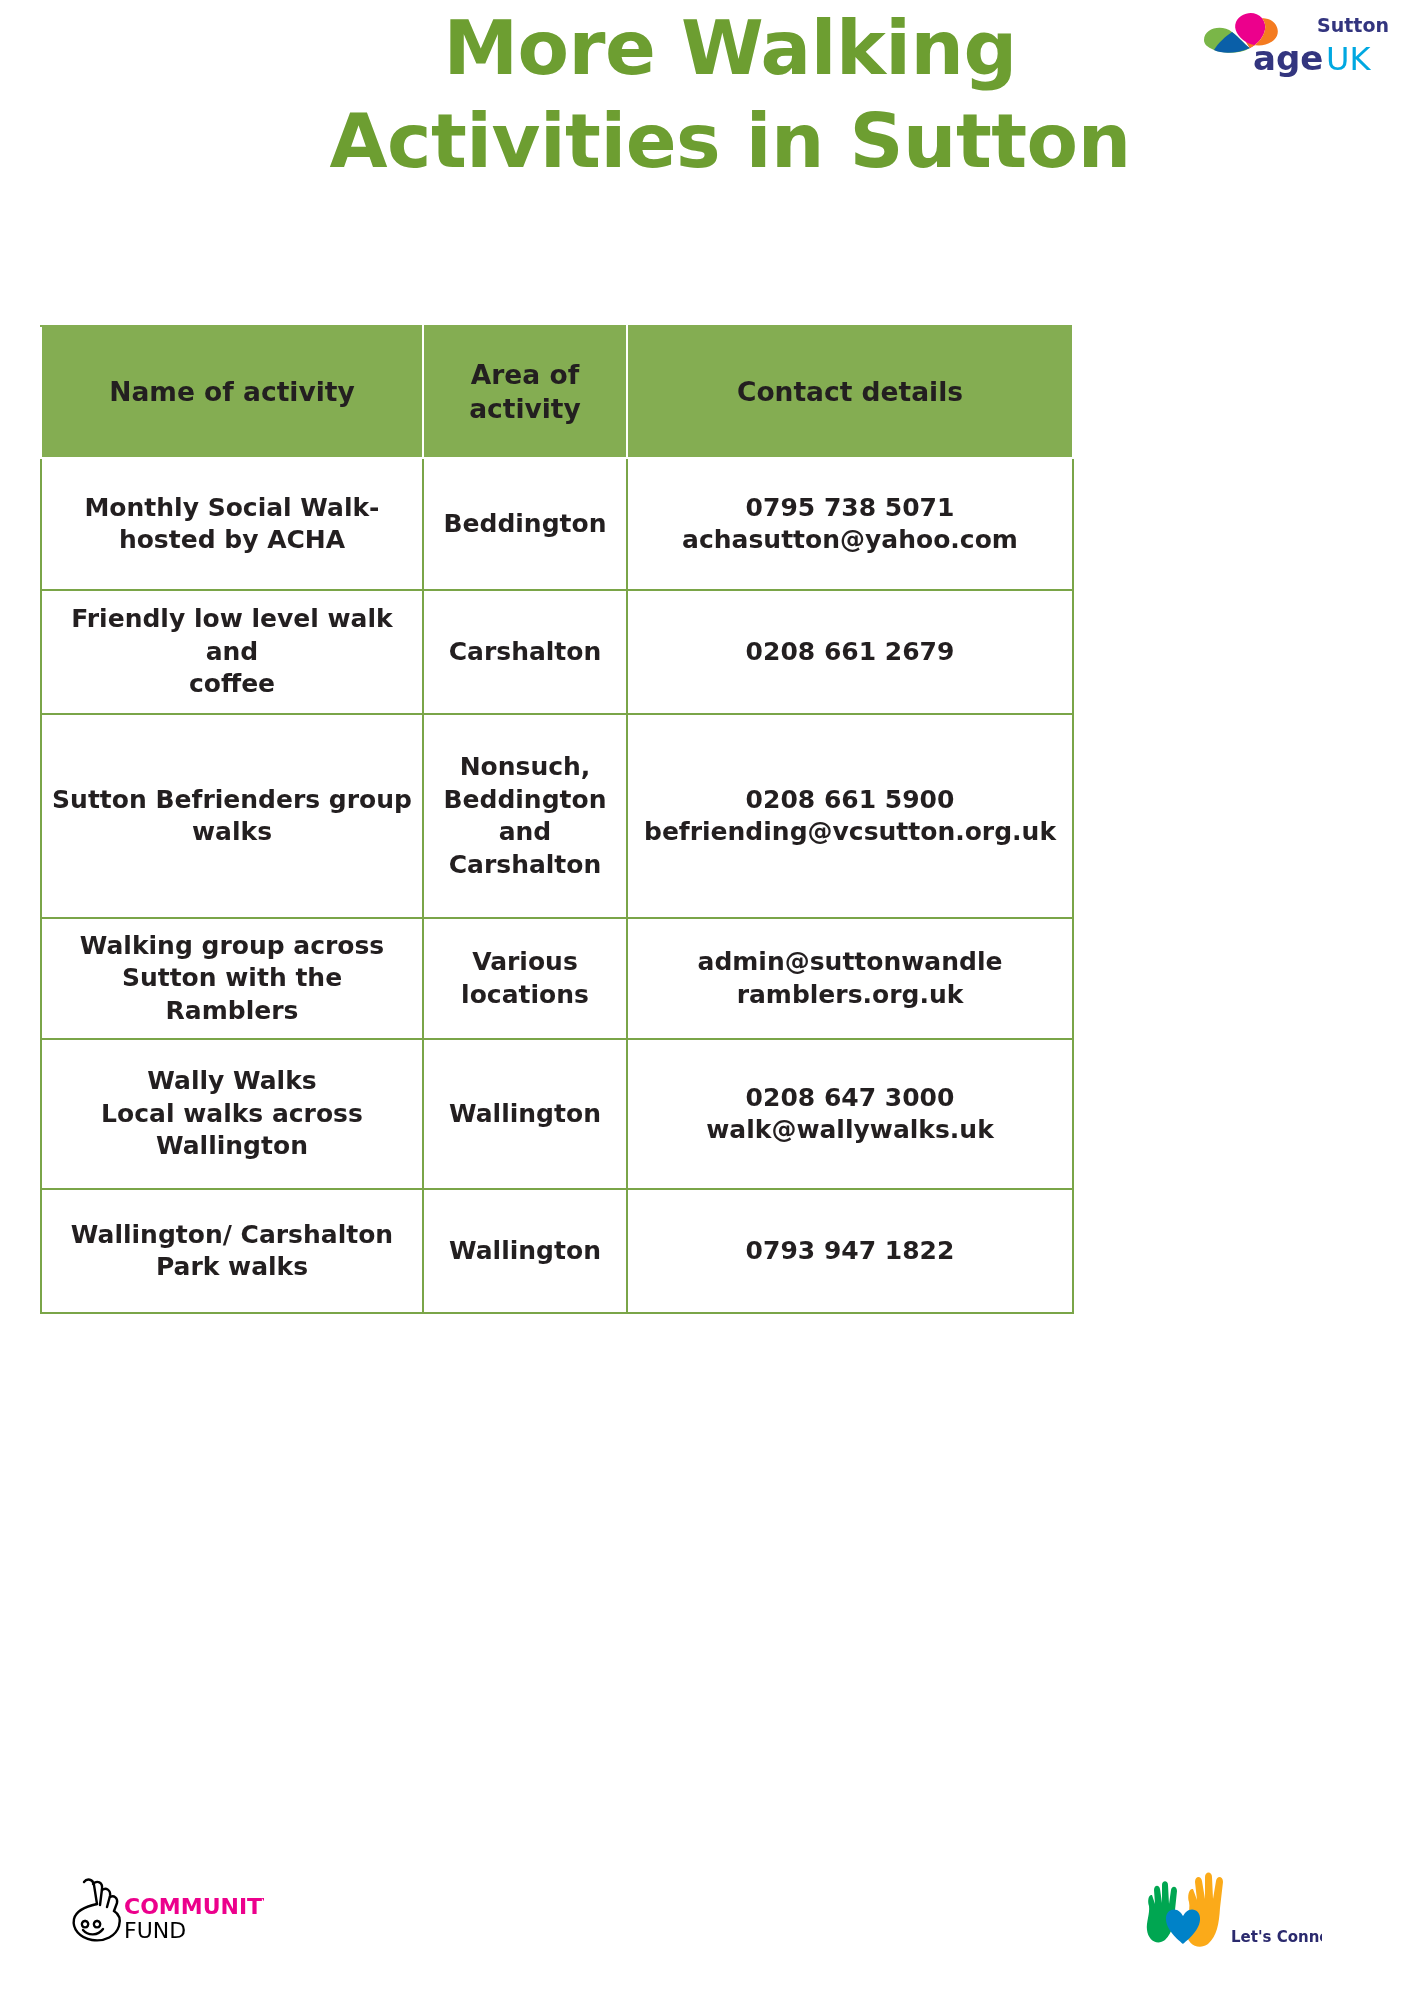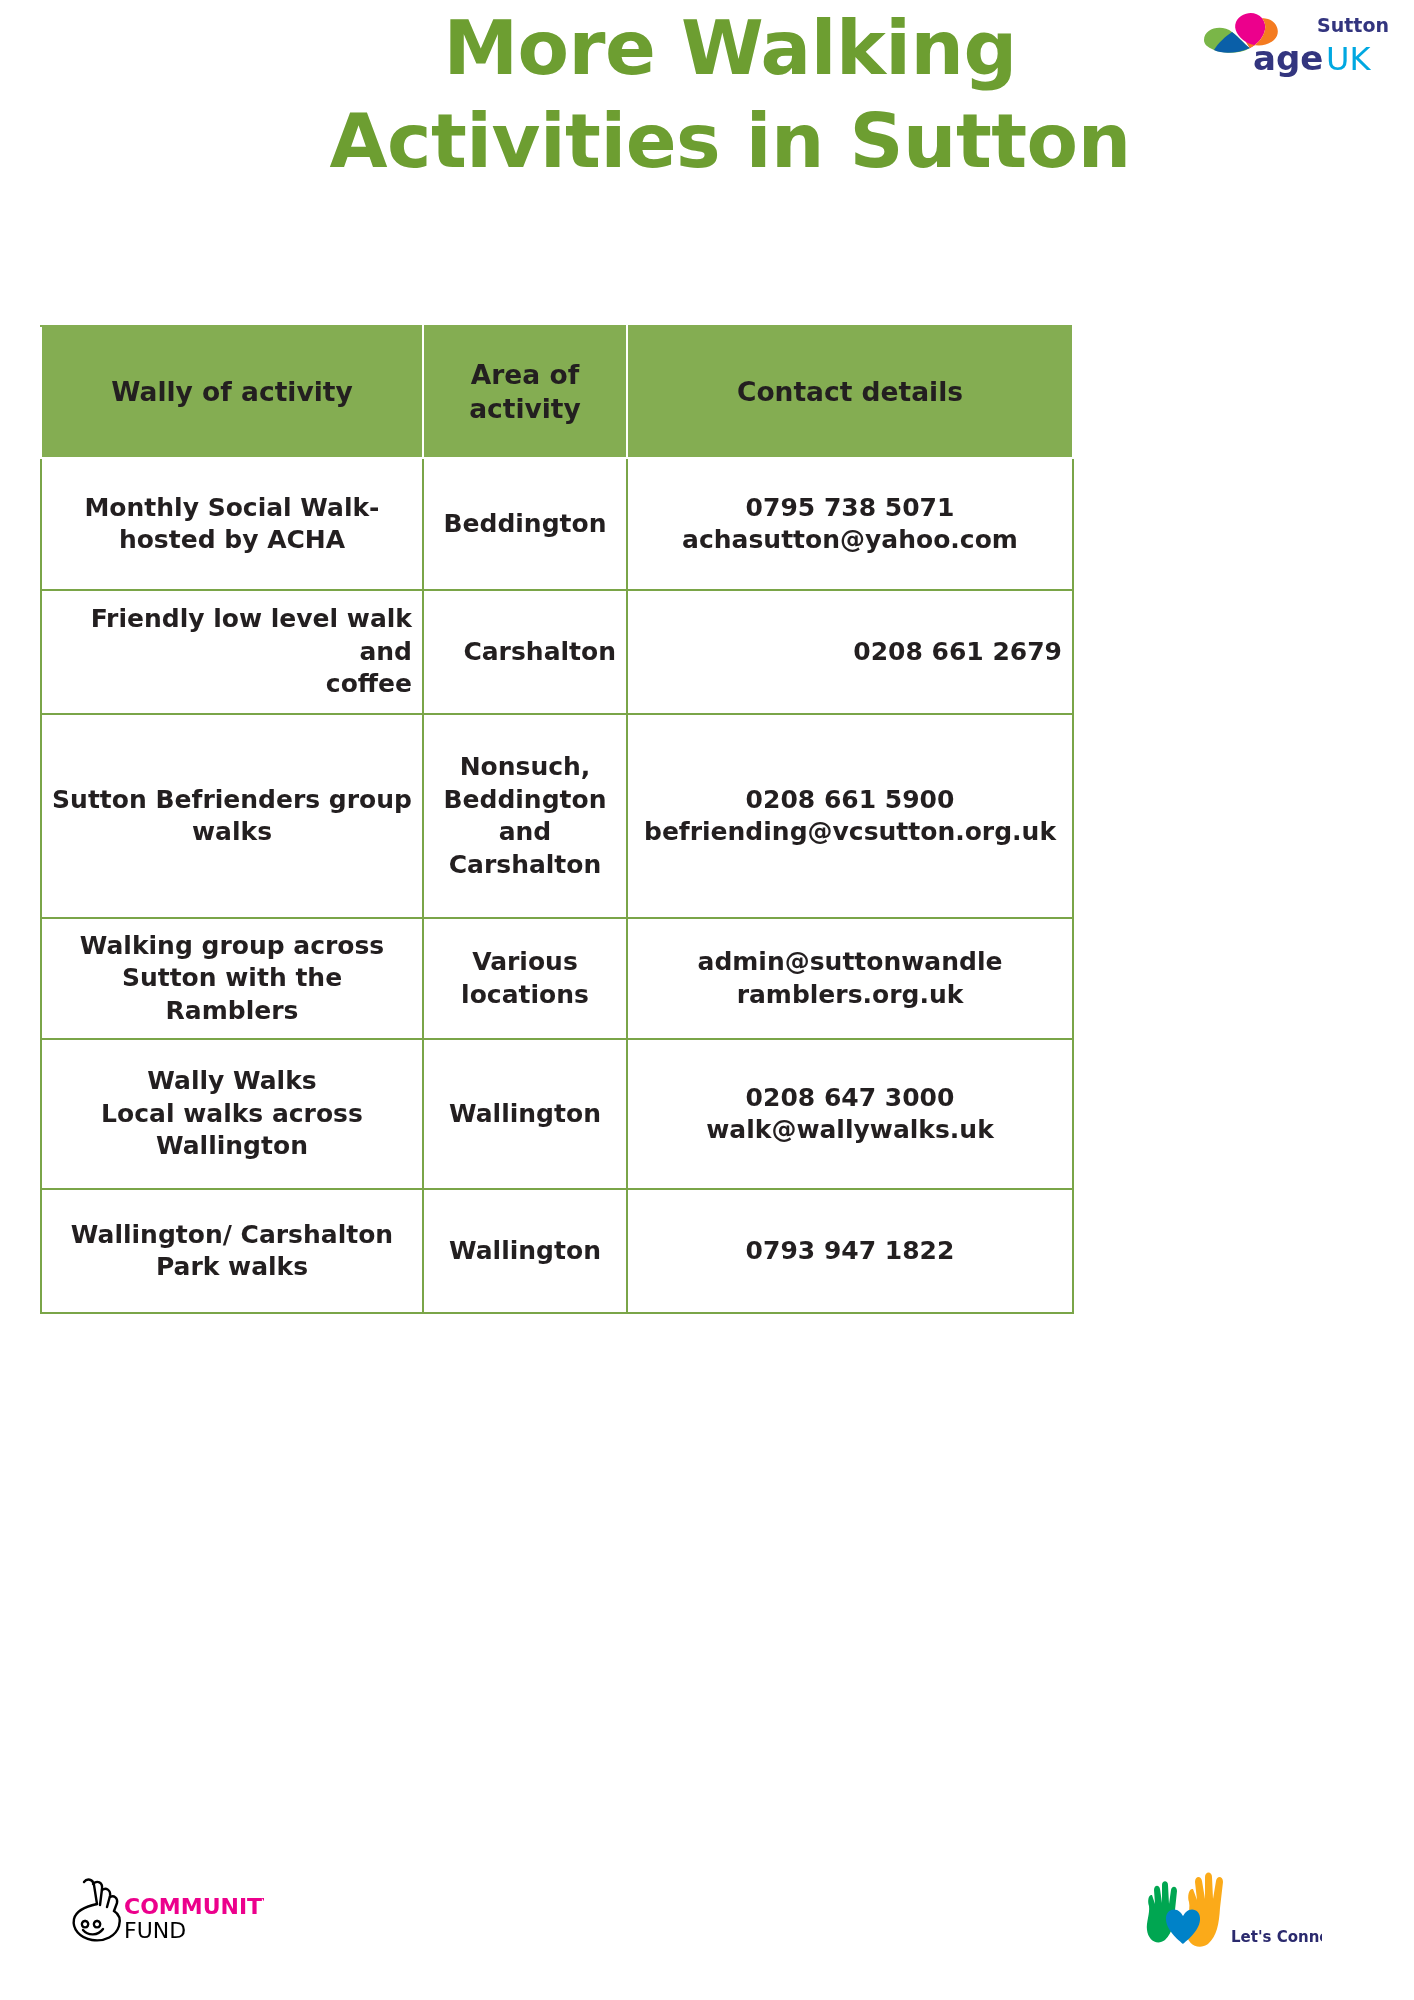--- a/index.html
+++ b/index.html
@@ -83,21 +83,21 @@
     font-size: 26.5px;
     letter-spacing: 0px;
   }
   table.activities tbody td {
     font-size: 25px;
   }
   .cell-lines span { display: block; }
 
   
   tr.r1 td { height: 118px; }
-  tr.r2 td { height: 110px; text-align: right; }
+  tr.r2 td { height: 110px; }
   tr.r3 td { height: 188px; }
   tr.r4 td { height: 190px; }
   tr.r5 td { height: 107px; }
   tr.r6 td { height: 136px; }
   tr.r7 td { height: 110px; }
 
   
   .page-footer {
     position: absolute;
     left: 0;
@@ -152,21 +152,21 @@
 
 <div class="table-wrap">
   <table class="activities">
     <colgroup>
       <col class="c1">
         <col class="c2">
         <col class="c3">
     </colgroup>
     <thead>
       <tr>
-        <th>Wally of activity</th>
+        <th>Name of activity</th>
         <th>Area of activity</th>
         <th>Contact details</th>
       </tr>
     </thead>
     <tbody>
 
       <tr class="r1">
         <td class="cell-lines">
           <span>Monthly Social Walk-</span>
           <span>hosted by ACHA</span>

